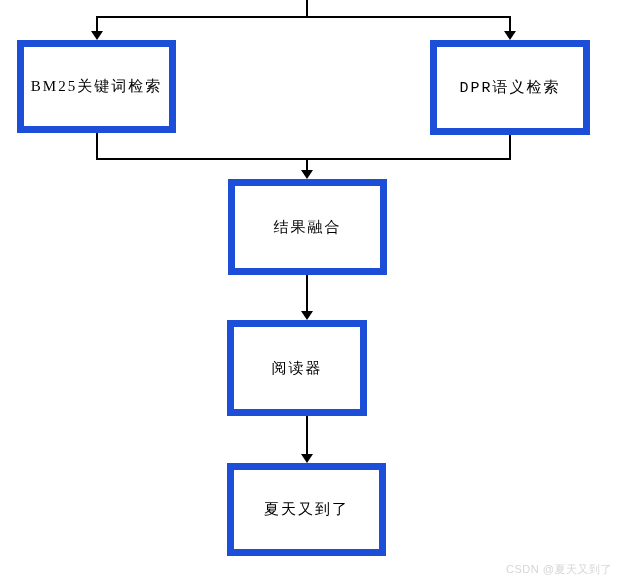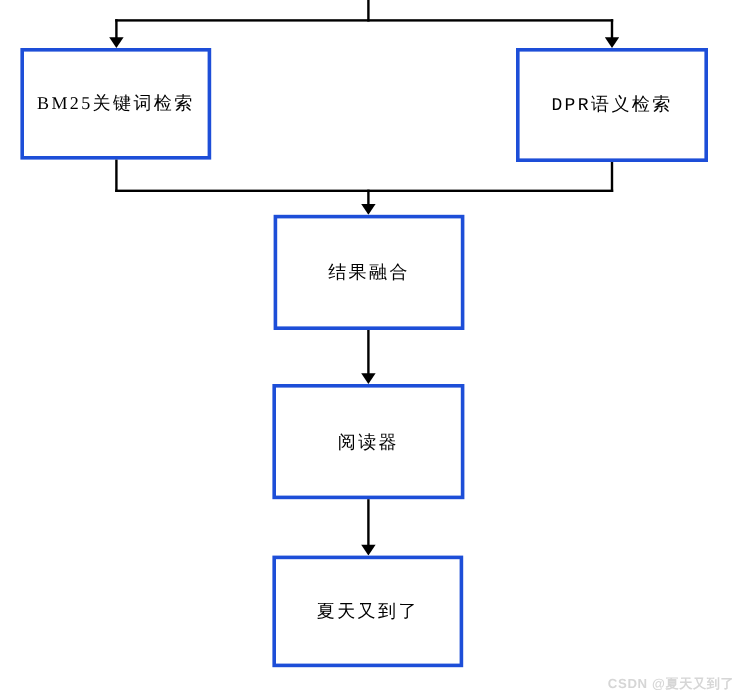--- a/index.html
+++ b/index.html
@@ -29,45 +29,44 @@
     position: absolute;
     width: 0;
     height: 0;
     border-left: 6px solid transparent;
     border-right: 6px solid transparent;
     border-top: 9px solid #000000;
   }
   .node {
     position: absolute;
     box-sizing: border-box;
-    border: 3px solid #1d4ed8;
+    border: 7px solid #1d4ed8;
     background: #ffffff;
     display: flex;
     align-items: center;
     justify-content: center;
     font-size: 15px;
     color: #000000;
     letter-spacing: 2px;
     text-align: center;
   }
   .node-bm25   { left: 17px;  top: 40px;  width: 159px; height: 93px; }
   .node-dpr    { left: 430px; top: 40px;  width: 160px; height: 95px; font-family: Liberation Mono, monospace; }
   .node-fusion { left: 228px; top: 179px; width: 159px; height: 96px; text-align: right; }
-  .node-reader { left: 227px; top: 320px; width: 160px; height: 96px; }
+  .node-reader { left: 227px; top: 320px; width: 140px; height: 96px; }
   .node-answer { left: 227px; top: 463px; width: 159px; height: 93px; }
   .watermark {
     position: absolute;
     right: 5px;
     bottom: 5px;
     font-size: 11px;
     color: #d6d6d6;
     letter-spacing: 0.5px;
     font-family: "Liberation Sans", "DejaVu Sans", sans-serif;
     white-space: nowrap;
-    font-weight: bold;
   }
 </style>
 </head>
 <body>
 
 <div class="canvas">
 
   <div class="vline" style="left:306px; top:0; height:18px;"></div>
 
   <div class="hline" style="left:96px; top:16px; width:415px;"></div>

